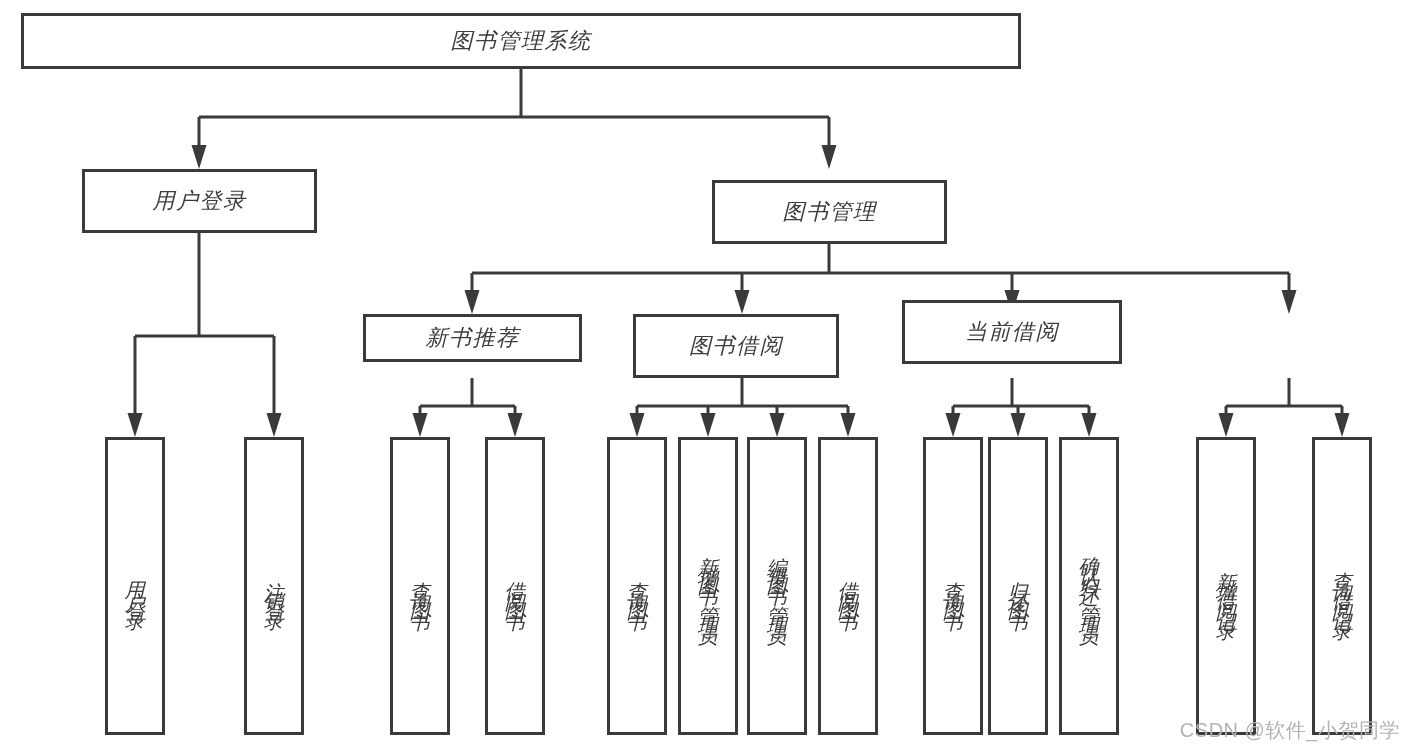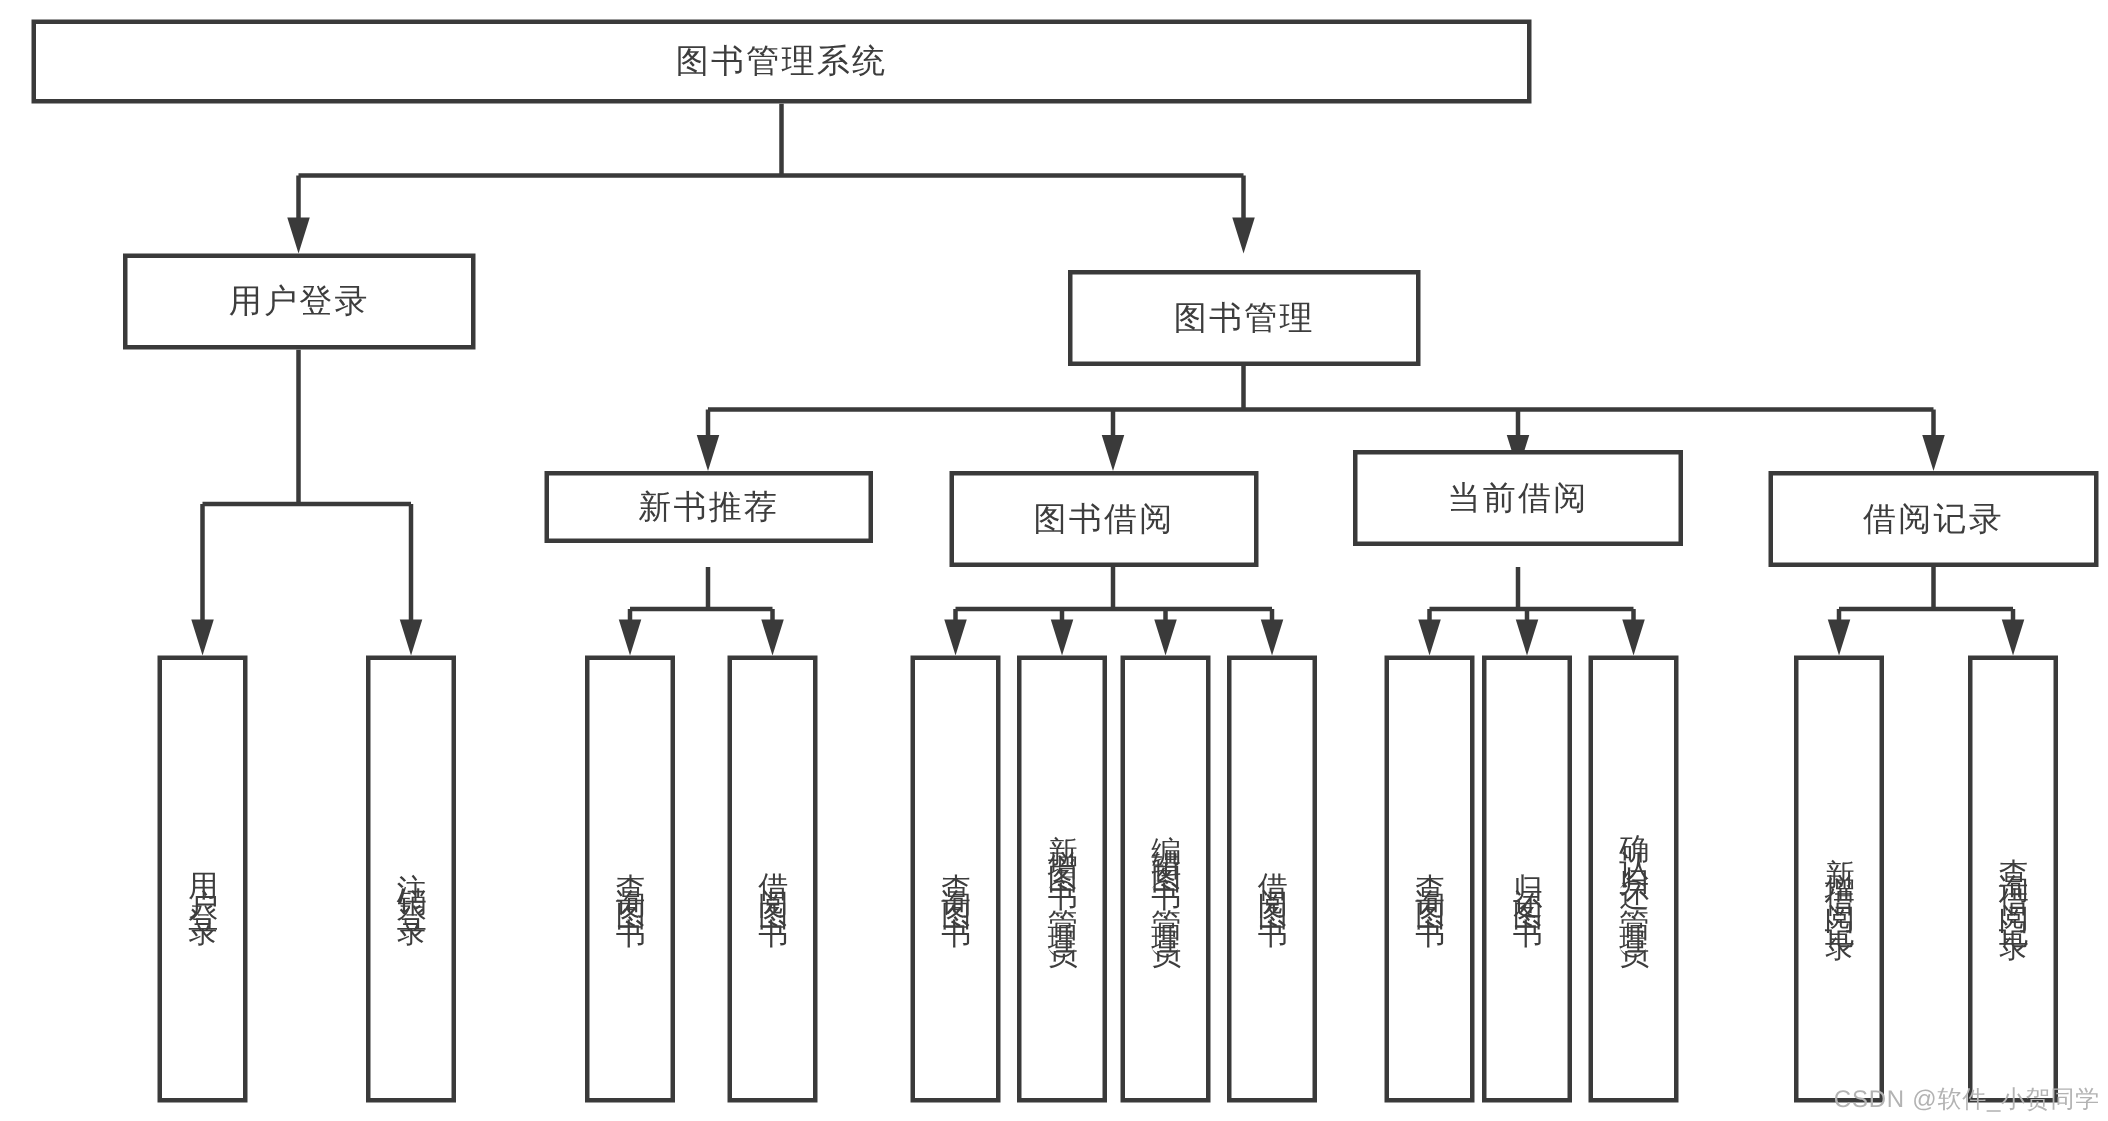--- a/index.html
+++ b/index.html
@@ -37,20 +37,21 @@
     stroke:none;
   }
   .box{
     position:absolute;
     background:#ffffff;
     border:3px solid var(--border);
     display:flex;
     align-items:center;
     justify-content:center;
     text-align:center;
+    font-style:italic;
   }
   .hlabel{
     font-size:22px;
     letter-spacing:1.5px;
     color:var(--text);
     white-space:nowrap;
   }
   .leaf{
     width:60px;
     height:298px;
@@ -75,21 +76,21 @@
   .n-borrow-records{left:1179px;top:314px;width:220px;height:64px;}
   .lf1{left:105px;}  .lf2{left:244px;}
   .lf3{left:390px;}  .lf4{left:485px;}
   .lf5{left:607px;}  .lf6{left:678px;}  .lf7{left:747px;}  .lf8{left:818px;}
   .lf9{left:923px;}  .lf10{left:988px;} .lf11{left:1059px;}
   .lf12{left:1196px;}.lf13{left:1312px;}
   .watermark{
     position:absolute;
     right:5px;
     bottom:3px;
-    font-size:16px;
+    font-size:20px;
     letter-spacing:0.5px;
     color:var(--watermark);
     z-index:10;
     white-space:nowrap;
   }
 </style>
 </head>
 <body>
 
 <div class="stage">
@@ -182,23 +183,20 @@
 
   <div class="box n-new-books">
     <span class="hlabel">新书推荐</span>
   </div>
   <div class="box n-book-borrow">
     <span class="hlabel">图书借阅</span>
   </div>
   <div class="box n-current-borrow">
     <span class="hlabel">当前借阅</span>
   </div>
-  <div class="box n-borrow-records">
-    <span class="hlabel">借阅记录</span>
-  </div>
 
   <div class="box leaf lf1">
     <span class="vtext">用户登录</span>
   </div>
   <div class="box leaf lf2">
     <span class="vtext">注销登录</span>
   </div>
 
   <div class="box leaf lf3">
     <span class="vtext">查询图书</span>

